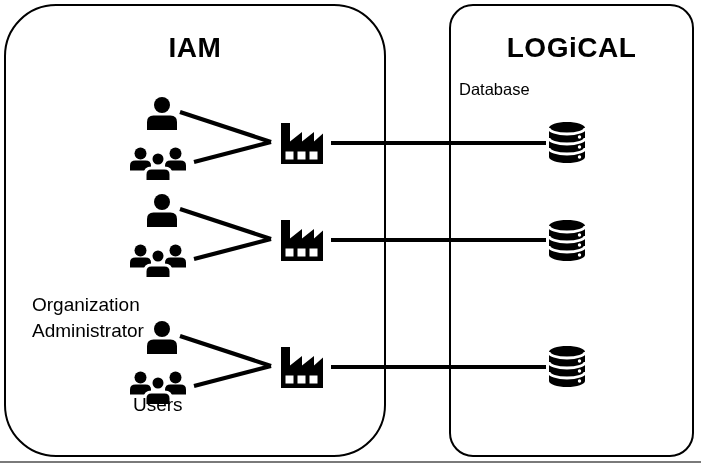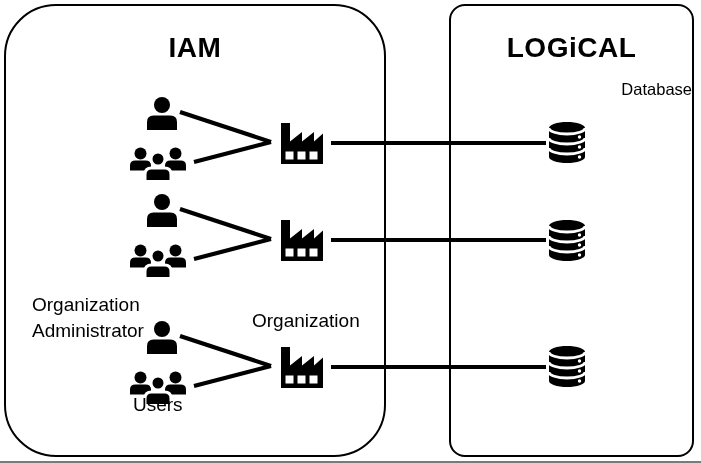--- a/index.html
+++ b/index.html
@@ -17,33 +17,34 @@
     color:var(--ink);
   }
   
   .panel{
     position:absolute;
     border:2.5px solid var(--ink);
     background:transparent;
     box-sizing:border-box;
   }
   .panel.iam{left:4px;top:4px;width:382px;height:453px;border-radius:52px;}
-  .panel.logical{left:449px;top:4px;width:245px;height:453px;border-radius:16px;}
+  .panel.logical{left:449px;top:4px;width:245px;height:453px;border-radius:24px;}
   .panel-title{
     margin-top:26px;
     text-align:center;
     font-size:28px;
     font-weight:bold;
     letter-spacing:0.5px;
   }
   .db-label{
     position:absolute;
     left:0;right:0;top:74px;
-    text-align:right;
+    text-align:left;
     font-size:16.5px;
+    padding-left:8px;
   }
   
   .wires{
     position:absolute;left:0;top:0;width:701px;height:463px;
     z-index:2;pointer-events:none;
   }
   .wires line{stroke:var(--ink);stroke-width:4.2px;}
   
   .icon{position:absolute;z-index:3;fill:var(--ink);}
   .person{left:145px;width:34px;height:34px;}
@@ -171,17 +172,16 @@
     <path d="M3 8 C3 4.7 11 2 21 2 C31 2 39 4.7 39 8 V37 C39 40.3 31 43 21 43 C11 43 3 40.3 3 37 Z"></path>
     <path d="M3 8 C3 11.3 11 14 21 14 C31 14 39 11.3 39 8" fill="none" stroke="#ffffff" stroke-width="2.8"></path>
     <path d="M3 18 C3 21.3 11 24 21 24 C31 24 39 21.3 39 18" fill="none" stroke="#ffffff" stroke-width="2.8"></path>
     <path d="M3 28 C3 31.3 11 34 21 34 C31 34 39 31.3 39 28" fill="none" stroke="#ffffff" stroke-width="2.8"></path>
     <circle cx="33.5" cy="17" r="1.7" fill="#ffffff"></circle>
     <circle cx="33.5" cy="27" r="1.7" fill="#ffffff"></circle>
     <circle cx="33.5" cy="37" r="1.7" fill="#ffffff"></circle>
   </svg>
 
   <div class="lbl org-admin-label">Organization Administrator</div>
-  <div class="lbl organization-label">Organization</div>
   <div class="lbl users-label">Users</div>
 
   <div class="bottom-edge"></div>
 </div>
 
 </body></html>

